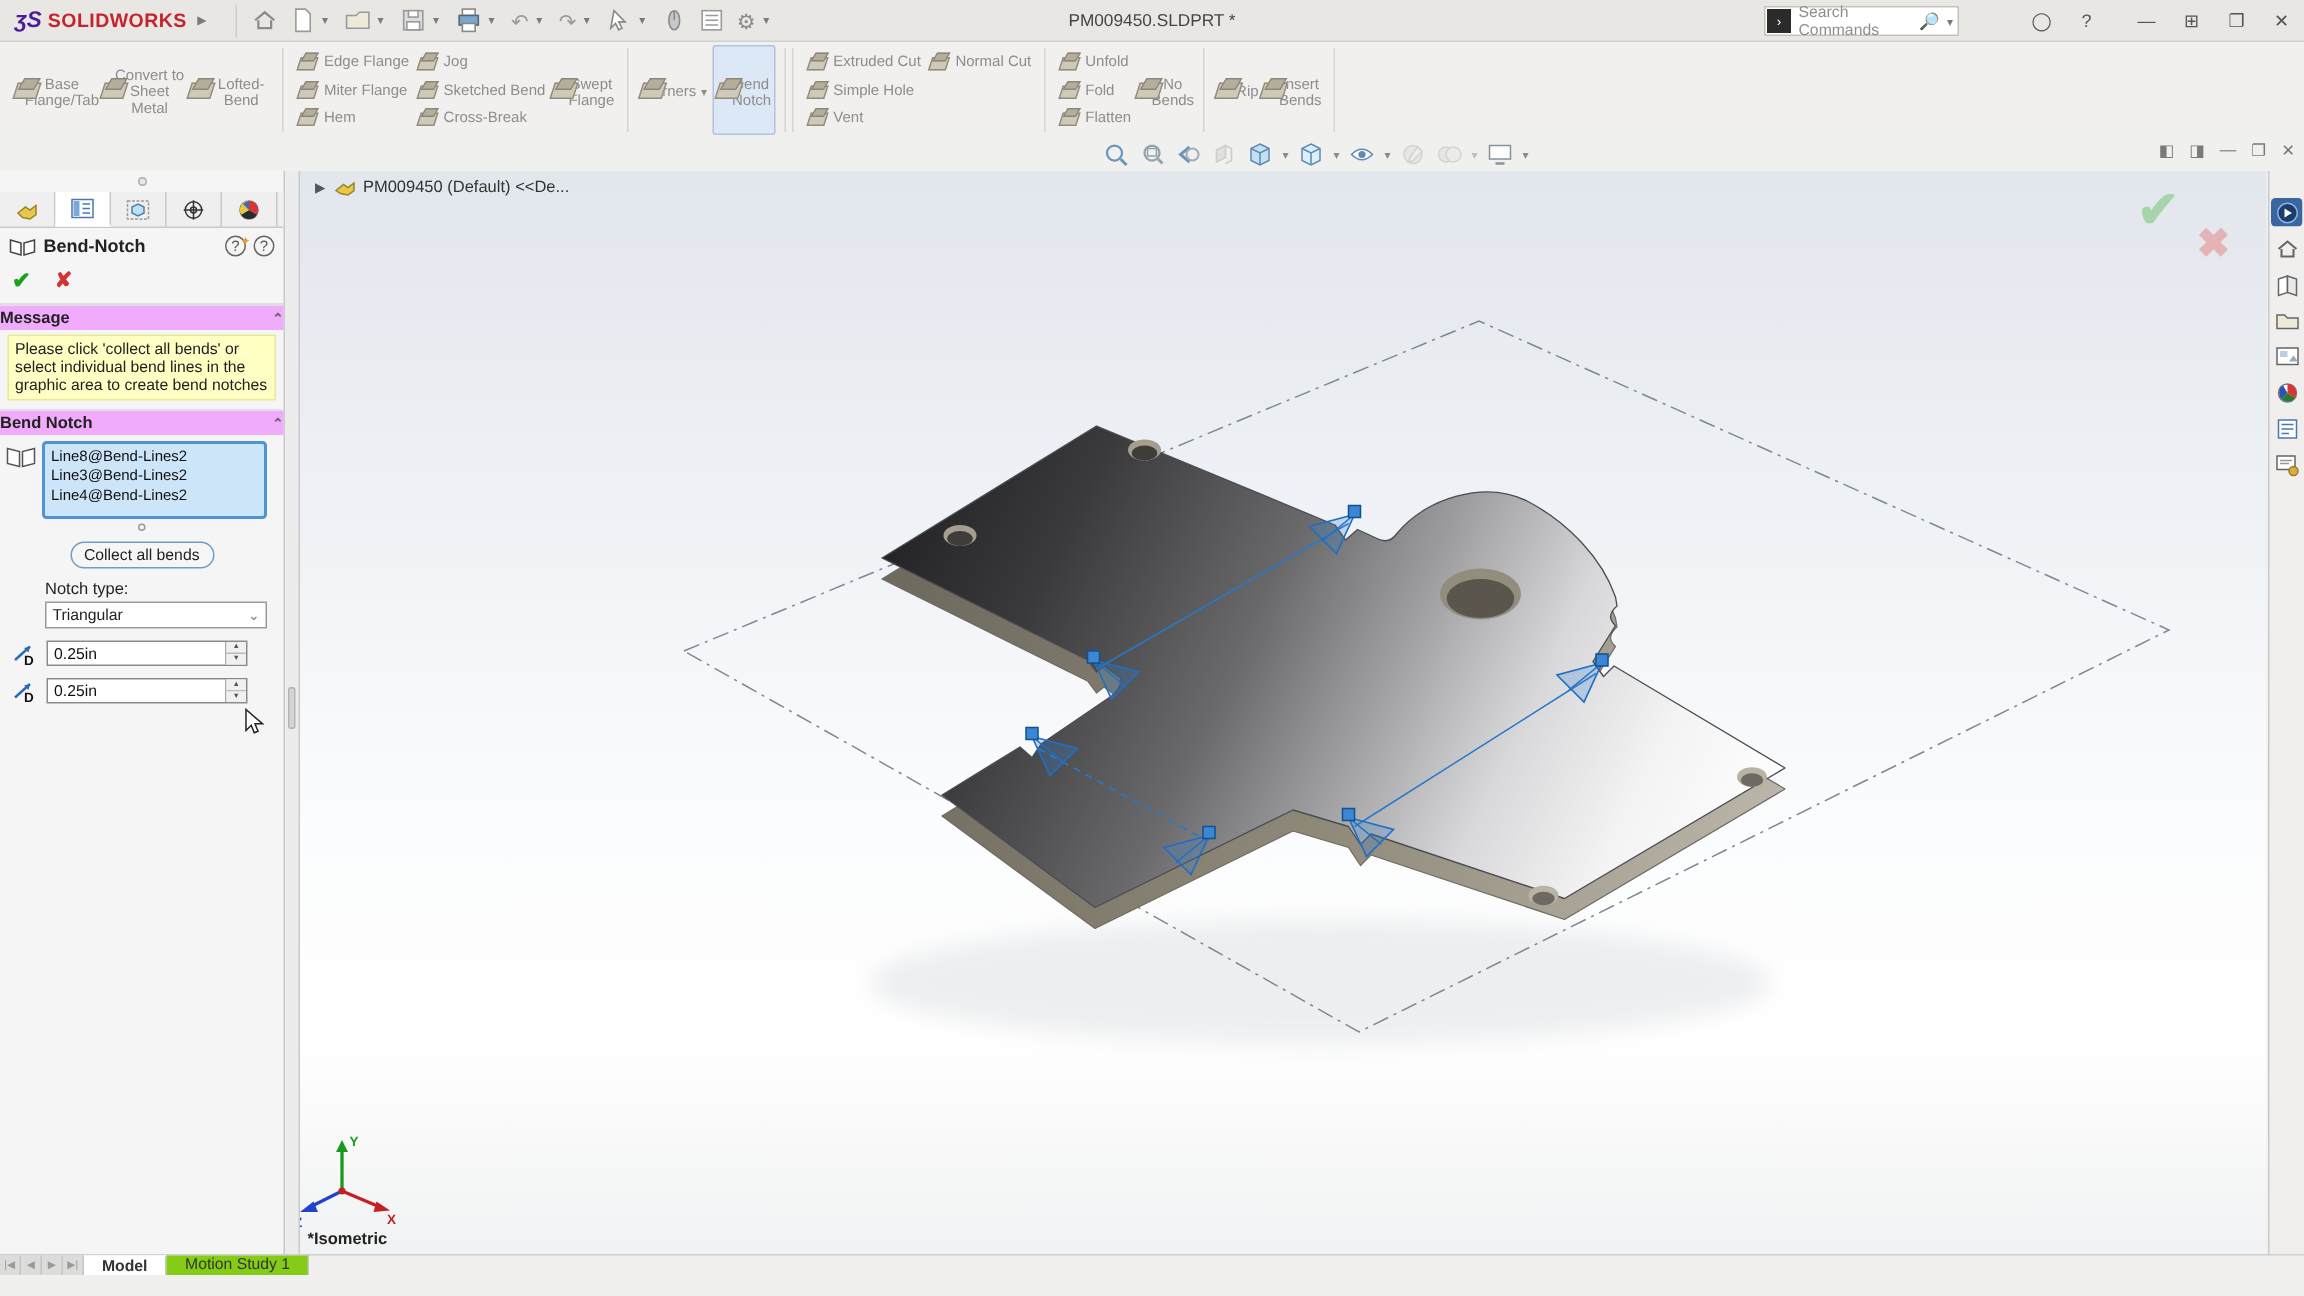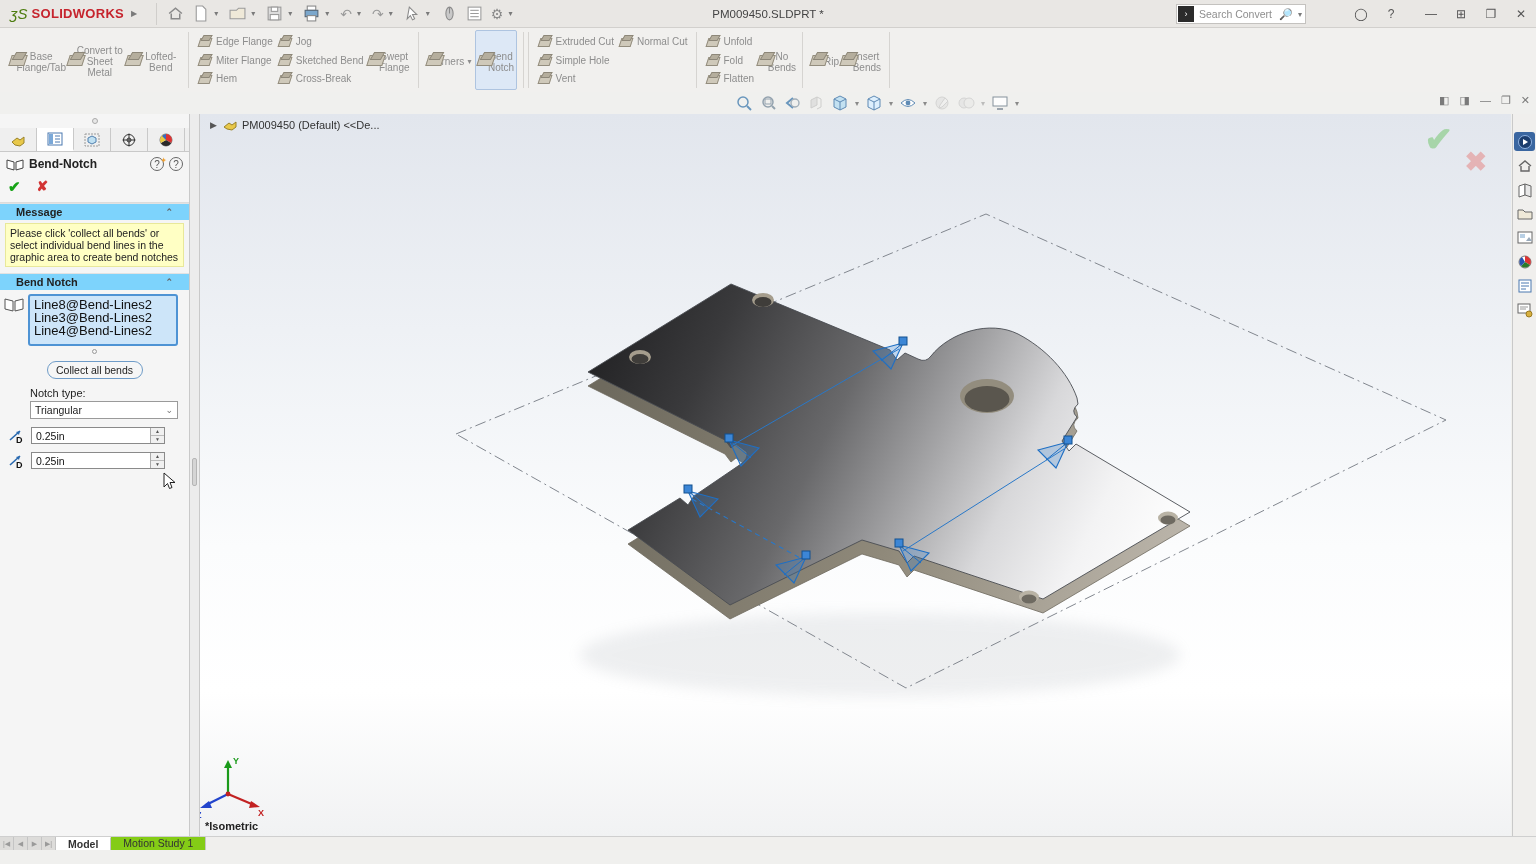--- a/index.html
+++ b/index.html
@@ -3,21 +3,21 @@
 <meta charset="utf-8">
 <style>
   * { margin:0; padding:0; box-sizing:border-box; }
   html,body { width:1536px; height:864px; overflow:hidden; }
   body { font-family:"Liberation Sans", sans-serif; font-size:11px; color:#333; background:#f0f0f0; }
   #app { position:relative; width:1536px; height:864px; background:#f0f0ee; }
 
   
   #titlebar { position:absolute; left:0; top:0; width:1536px; height:28px; background:#e9e7e4; display:flex; align-items:center; border-bottom:1px solid #d2d0cd; }
   .logo { display:flex; align-items:center; gap:4px; padding:0 10px; }
-  .logo .ds { color:#4d7c0f; font-weight:normal; font-style:italic; font-size:15px; }
+  .logo .ds { color:#4c1d95; font-weight:bold; font-style:italic; font-size:15px; }
   .logo .sw { font-size:13px; font-weight:bold; color:#c6242d; letter-spacing:.3px; }
   .tb-caret { color:#7a7a7a; font-size:8px; margin:0 3px; }
   .tb-btn { display:flex; align-items:center; gap:2px; padding:2px 4px; color:#8a8a8a; }
   .tb-ico { width:17px; height:17px; display:inline-block; }
   .tb-ico svg { width:100%; height:100%; }
   #doc-title { position:absolute; left:0; right:0; text-align:center; font-size:11.5px; color:#444; pointer-events:none; }
   #search-box { position:absolute; right:230px; top:4px; width:130px; height:20px; background:#fff; border:1px solid #c4c2bf; display:flex; align-items:center; }
   #search-box .sq { width:16px; height:16px; background:#2b2b2b; color:#fff; font-size:9px; display:flex; align-items:center; justify-content:center; margin:1px; }
   #search-box .ph { flex:1; color:#8e8e8e; font-size:10.5px; padding-left:4px; }
   #search-box .mag { color:#777; font-size:11px; padding-right:2px; }
@@ -60,26 +60,26 @@
   #pm-tabs { display:flex; height:24px; border-bottom:1px solid #c9c9c9; background:#efefef; }
   .pm-tab { width:37px; display:flex; align-items:center; justify-content:center; border-right:1px solid #c9c9c9; }
   .pm-tab.active { background:#fff; border-bottom:2px solid #fff; }
   #pm-header { display:flex; align-items:center; height:24px; padding:0 6px; gap:5px; }
   #pm-header .t { font-weight:bold; font-size:12px; color:#222; flex:1; }
   .help-ico { width:14px; height:14px; border:1px solid #666; border-radius:50%; color:#555; font-size:10px; text-align:center; line-height:13px; position:relative; }
   .help-ico .spark { position:absolute; right:-4px; top:-4px; color:#f0a030; font-size:8px; }
   #pm-actions { display:flex; gap:16px; padding:2px 8px 6px; border-bottom:1px solid #dcdcdc; }
   #pm-ok { color:#17a317; font-size:15px; font-weight:bold; }
   #pm-cancel { color:#d23333; font-size:14px; font-weight:bold; }
-  .sec-head { display:flex; align-items:center; height:17px; padding:0 16px; font-weight:bold; color:#222; background:#7dd3fc; border-top:1px solid #e2e2e2; }
+  .sec-head { display:flex; align-items:center; height:17px; padding:0 0; font-weight:bold; color:#222; background:#f0abfc; border-top:1px solid #e2e2e2; }
   .sec-head .chev { margin-left:auto; color:#666; font-size:9px; }
   #msg-box { margin:3px 5px 6px; background:#ffffc4; border:1px solid #e8e89a; padding:3px 4px; font-size:10.5px; color:#222; line-height:12px; }
   #sel-row { display:flex; padding:4px 4px 0; }
   #book-ico { width:20px; height:16px; margin-top:2px; }
-  #sel-list { margin-left:4px; width:150px; height:52px; background:#cde5f9; border:2px solid #4e93d4; border-radius:3px; padding:2px 4px; font-size:13px; color:#111; line-height:13px; }
+  #sel-list { margin-left:4px; width:150px; height:52px; background:#cde5f9; border:2px solid #4e93d4; border-radius:3px; padding:2px 4px; font-size:10px; color:#111; line-height:13px; }
   #list-handle { display:flex; justify-content:center; padding:3px 0; }
   #list-handle .c { width:5px; height:5px; border:1px solid #999; border-radius:50%; }
   #collect-btn { display:block; margin:4px auto 8px; width:96px; height:18px; background:#f6f6f6; border:1px solid #6f9cc8; border-radius:9px; font-size:10.5px; color:#222; text-align:center; line-height:16px; }
   #notch-label { padding:0 0 2px 30px; color:#222; }
   #notch-select { margin-left:30px; width:148px; height:18px; background:#fff; border:1px solid #9a9a9a; display:flex; align-items:center; padding:0 4px; font-size:10.5px; color:#222; }
   #notch-select .chev { margin-left:auto; color:#777; font-size:9px; }
   .dim-row { display:flex; align-items:center; margin:8px 0 0 8px; }
   .dim-ico { width:18px; height:16px; }
   .dim-input { margin-left:5px; width:134px; height:17px; border:1px solid #8a8a8a; background:#fff; display:flex; align-items:center; }
   .dim-input .v { flex:1; padding-left:4px; font-size:10.5px; color:#111; }
@@ -191,21 +191,21 @@
             <line x1="4" y1="11" x2="12" y2="11" stroke="#9a9a9a"></line>
           </svg></span>
       </div>
     <div class="tb-btn">
         <span style="color:#8a8a8a;font-size:14px;">⚙</span>
         <span class="tb-caret">▾</span>
       </div>
     <div id="doc-title">PM009450.SLDPRT *</div>
     <div id="search-box">
       <span class="sq">›</span>
-      <span class="ph">Search Convert</span>
+      <span class="ph">Search Commands</span>
       <span class="mag">🔎</span>
       <span class="tb-caret">▾</span>
     </div>
     <div class="win-ctl" style="right:160px;">
         <div>◯</div>
       </div>
     <div class="win-ctl" style="right:130px;">
         <div>?</div>
       </div>
     <div class="win-ctl" style="right:0;">

